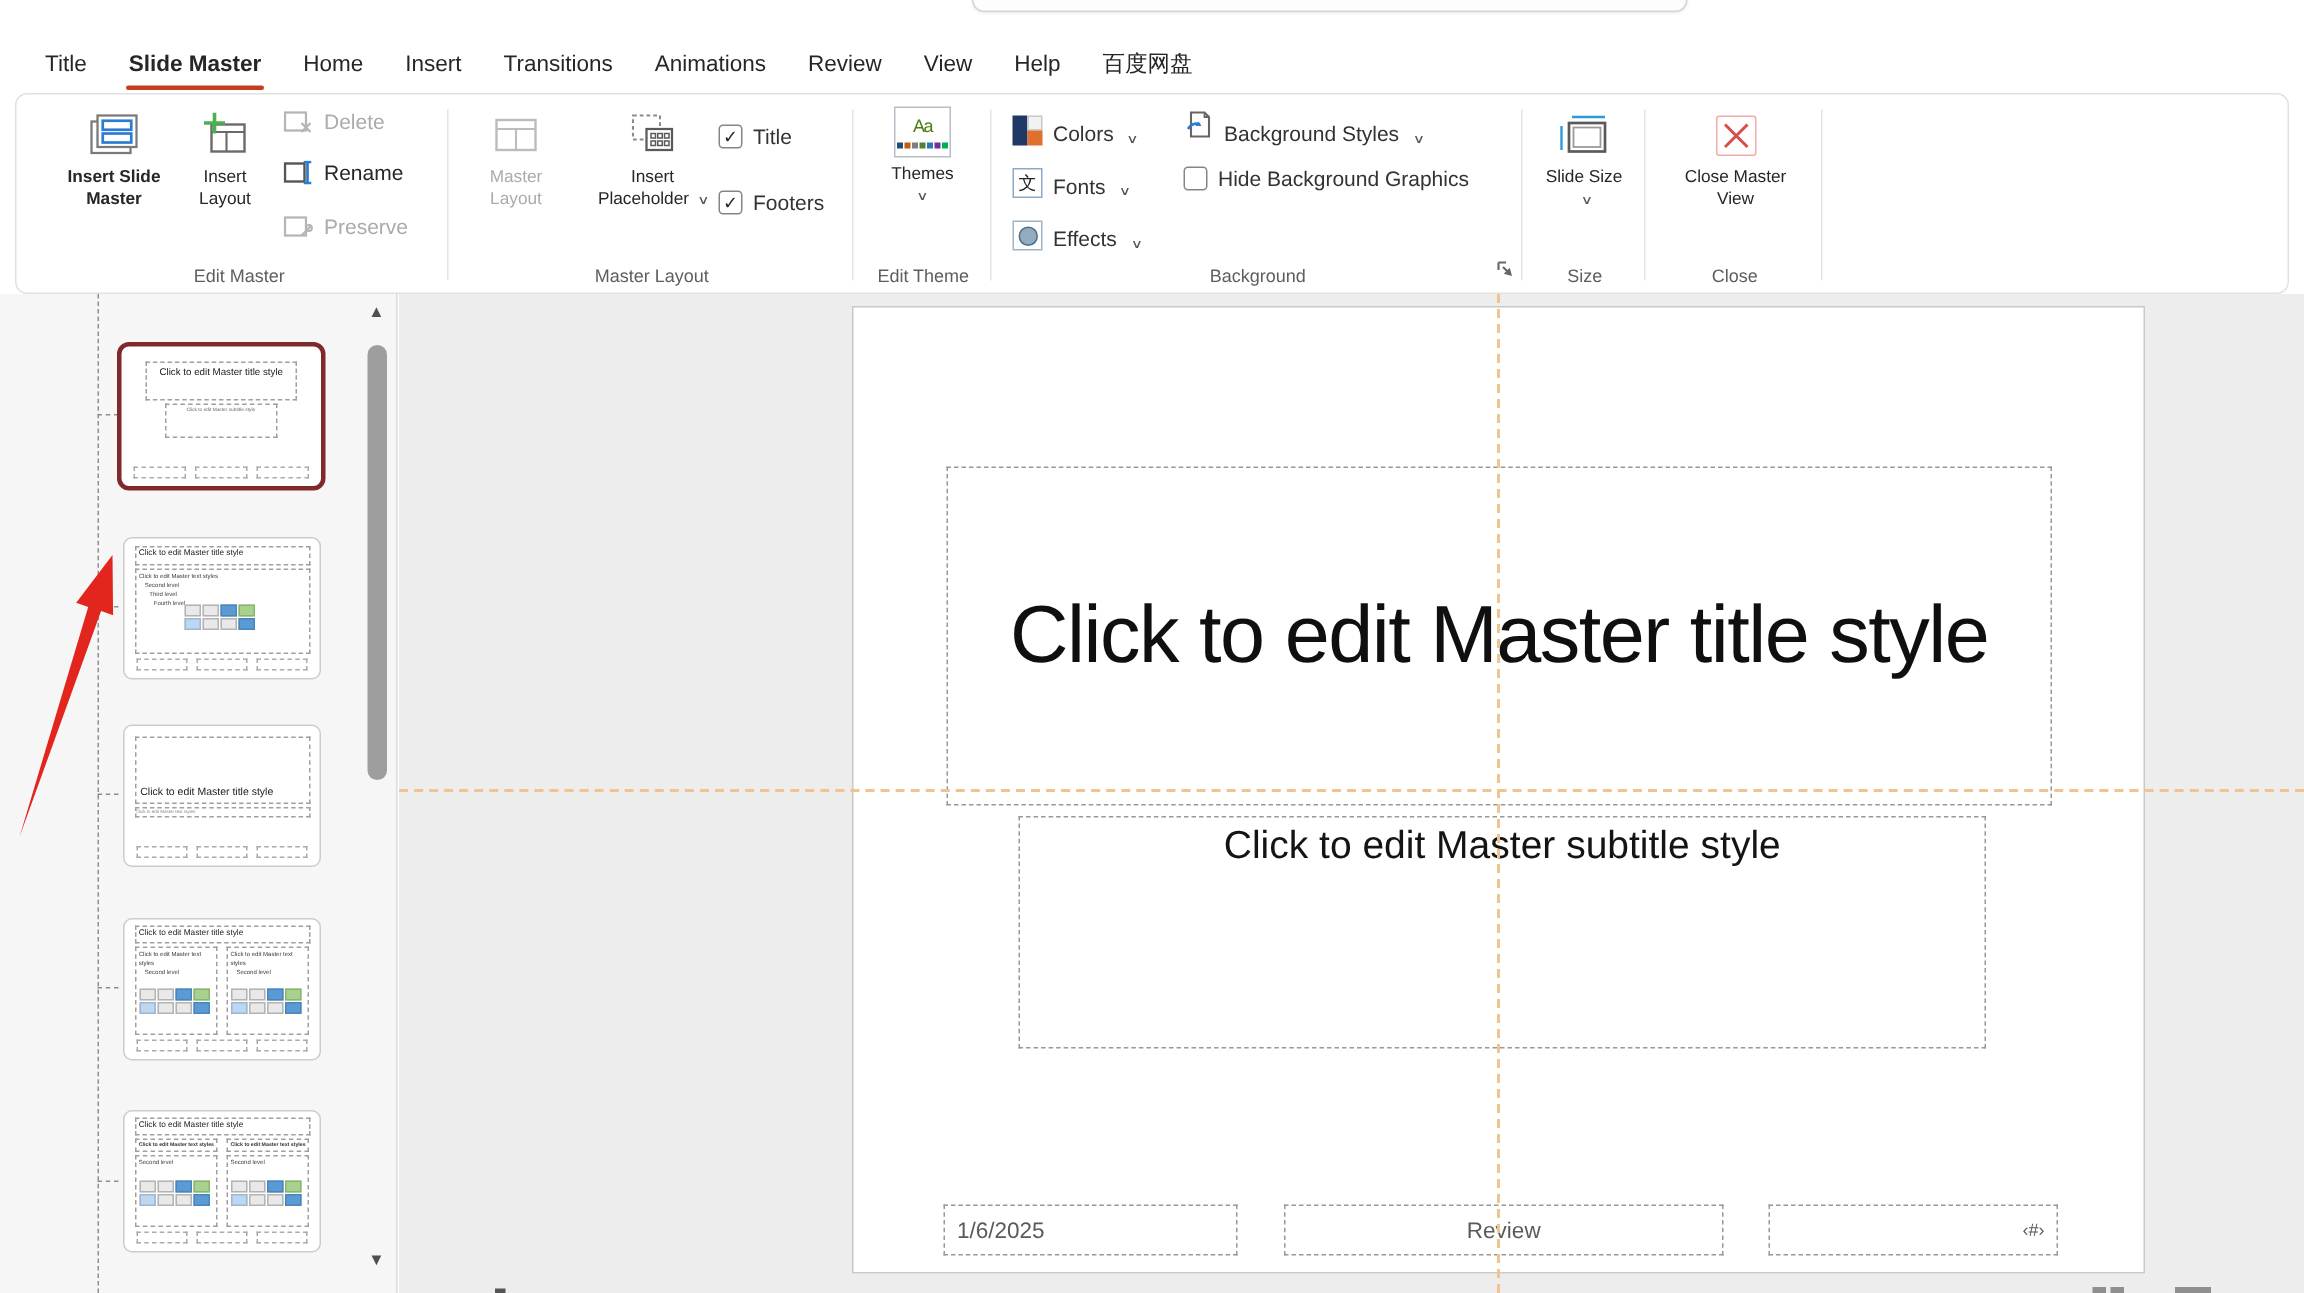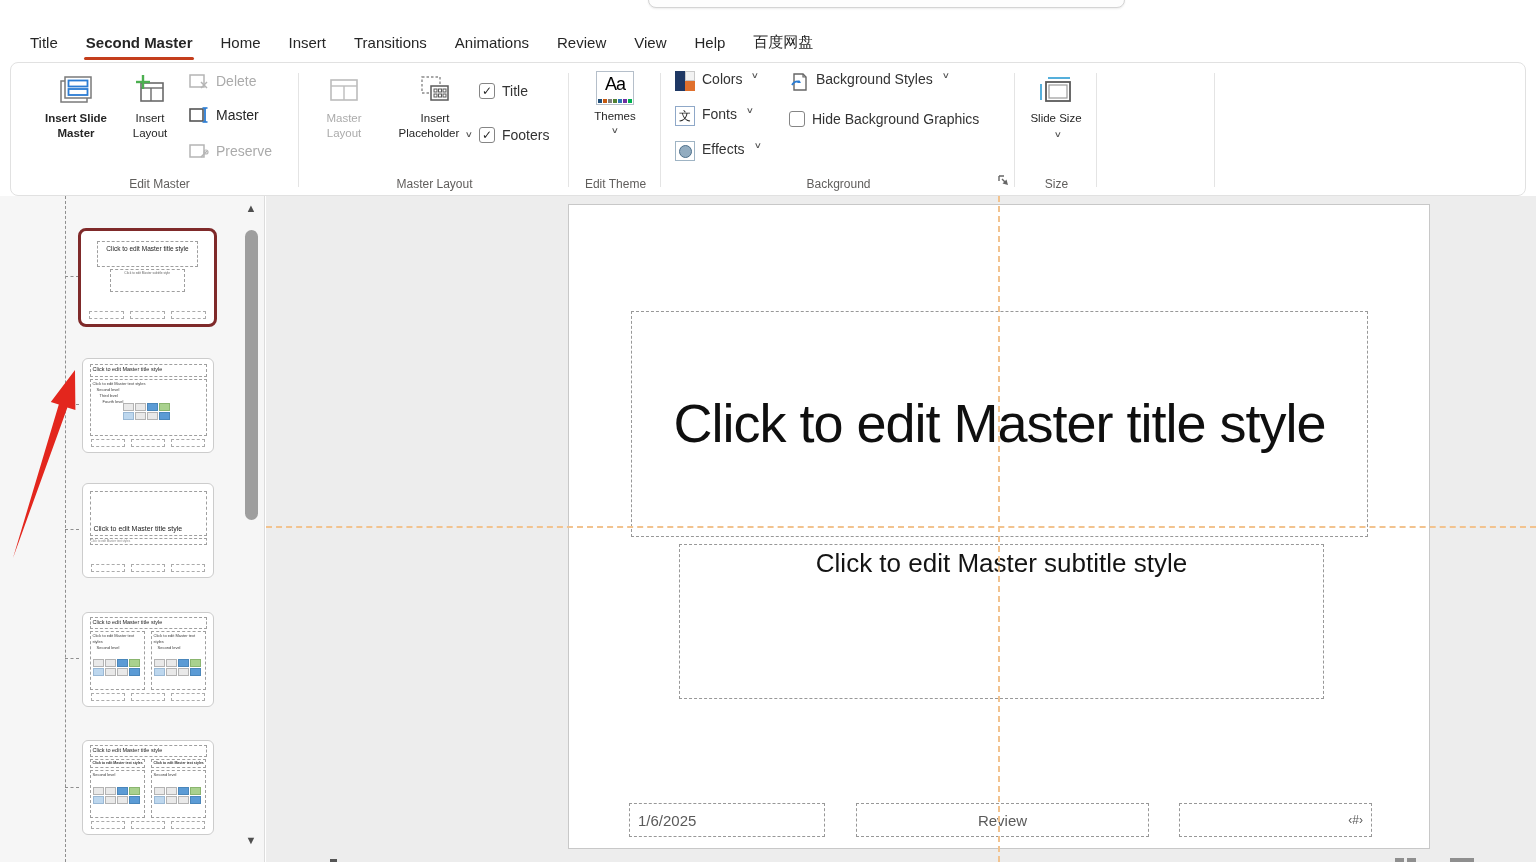--- a/index.html
+++ b/index.html
@@ -21,30 +21,30 @@
   .ribbon { position:absolute; left:10px; top:62px; width:1516px; height:134px; background:#fff;
             border:1px solid #e1e1e1; border-radius:8px; }
   .rgroup { position:absolute; top:0; bottom:0; }
   .group-label { position:absolute; bottom:4px; left:0; right:0; text-align:center; font-size:12px; color:#605e5c; }
   .vdiv { position:absolute; top:10px; bottom:8px; width:1px; background:#e4e4e4; }
 
   .bigbtn { position:absolute; display:flex; flex-direction:column; align-items:center; text-align:center;
             font-size:11.5px; line-height:1.3; color:#262626; cursor:default; border-radius:4px; }
   .bigbtn .bicon { height:38px; display:flex; align-items:center; justify-content:center; margin-bottom:2px; }
   .smallbtn { position:absolute; display:flex; align-items:flex-start; gap:7px; font-size:14px; color:#262626; height:26px; }
-  .droprow { position:absolute; display:flex; align-items:flex-start; gap:7px; font-size:14px; color:#333; height:26px; }
+  .droprow { position:absolute; display:flex; align-items:flex-end; gap:7px; font-size:14px; color:#333; height:26px; }
   .dis { color:#ababab !important; }
   .chev { font-size:8px; color:#555; margin-left:3px; transform:scaleX(1.4); display:inline-block; }
   .chev-line { font-size:8px; color:#555; margin-top:2px; transform:scaleX(1.4); }
   .cb { width:16px; height:16px; min-width:16px; border:1px solid #858585; border-radius:3px; background:#fff;
         display:flex; align-items:center; justify-content:center; font-size:12px; color:#262626; }
   .cbrow { position:absolute; display:flex; align-items:center; gap:7px; font-size:14px; color:#333; }
   .themes-box { width:38px; height:34px; border:1px solid #b5bfca; background:#fff; display:flex; flex-direction:column;
                 align-items:center; justify-content:center; gap:2px; }
-  .themes-aa { font-size:18px; color:#000000; letter-spacing:-1px; }
+  .themes-aa { font-size:12px; color:#4d7c0f; letter-spacing:-1px; }
   .swatchrow { display:flex; gap:1px; }
   .swatchrow span { width:4px; height:4px; display:block; }
   .colors-ic { width:20px; height:20px; position:relative; }
   .colors-ic .cl { position:absolute; left:0; top:0; width:10px; height:20px; background:#1f3864; }
   .colors-ic .ct { position:absolute; left:10px; top:0; width:10px; height:10px; background:#f2f2f2; border:1px solid #c9c9c9; }
   .colors-ic .cbm { position:absolute; left:10px; top:10px; width:10px; height:10px; background:#e0702d; }
   .fonts-ic { width:20px; height:20px; border:1px solid #8fa8c8; font-size:12px; color:#222; display:flex;
               align-items:center; justify-content:center; background:#fff; }
   .effects-ic { width:20px; height:20px; border:1px solid #9fb4c4; background:#fff; display:flex; align-items:center; justify-content:center; }
   .effects-ic i { width:13px; height:13px; border-radius:50%; background:#92acc0; border:1.5px solid #4d6f8a; display:block; }
@@ -99,21 +99,21 @@
   .arrow-svg { position:absolute; left:0; top:0; z-index:9; pointer-events:none; }
   .partial { position:absolute; background:#8f8f8f; }
 </style>
 </head>
 <body>
 
 <div class="topbar">
   <div class="search-sliver"></div>
   <nav class="menubar">
     <div class="menu-item">Title</div>
-    <div class="menu-item active">Second Master</div>
+    <div class="menu-item active">Slide Master</div>
     <div class="menu-item">Home</div>
     <div class="menu-item">Insert</div>
     <div class="menu-item">Transitions</div>
     <div class="menu-item">Animations</div>
     <div class="menu-item">Review</div>
     <div class="menu-item">View</div>
     <div class="menu-item">Help</div>
     <div class="menu-item">百度网盘</div>
   </nav>
 </div>
@@ -156,21 +156,21 @@
     </div>
     <div class="smallbtn" style="left:168px;top:44px;">
       <span>
         <svg width="20" height="17">
             <rect x="1" y="2" width="13" height="12" fill="#fff" stroke="#555" stroke-width="1.6"></rect>
           <line x1="16" y1="1" x2="16" y2="15" stroke="#2b7cd3" stroke-width="1.8"></line>
           <line x1="13.5" y1="1" x2="18.5" y2="1" stroke="#2b7cd3" stroke-width="1.6"></line>
           <line x1="13.5" y1="15" x2="18.5" y2="15" stroke="#2b7cd3" stroke-width="1.6"></line>
           </svg>
       </span>
-      <span>Master</span>
+      <span>Rename</span>
     </div>
     <div class="smallbtn dis" style="left:168px;top:80px;">
       <span>
         <svg width="20" height="17">
             <rect x="1" y="2" width="14" height="12" fill="#fff" stroke="#b5b5b5" stroke-width="1.5"></rect>
           <line x1="12" y1="14" x2="18" y2="8" stroke="#b5b5b5" stroke-width="1.5"></line>
           <circle cx="17" cy="9" r="2" fill="none" stroke="#b5b5b5" stroke-width="1.2"></circle>
           </svg>
       </span>
       <span>Preserve</span>
@@ -302,20 +302,34 @@
           <rect x="7" y="6" width="24" height="19" fill="#fff" stroke="#5a5a5a" stroke-width="1.8"></rect>
           <rect x="10" y="9" width="18" height="13" fill="none" stroke="#9a9a9a" stroke-width="1.2"></rect>
           </svg>
       </span>
       <span><span>Slide Size</span> <span class="chev">∨</span></span>
     </div>
     <div class="group-label">Size</div>
   </div>
   <div class="vdiv" style="left:1085px;"></div>
 
+  <div class="rgroup" style="left:1088px;width:115px;">
+    <div class="bigbtn" style="left:14px;top:8px;width:88px;">
+      <span class="bicon">
+        <span class="closex">
+          <svg width="19" height="19">
+              <line x1="2" y1="2" x2="17" y2="17" stroke="#d4504a" stroke-width="2"></line>
+            <line x1="17" y1="2" x2="2" y2="17" stroke="#d4504a" stroke-width="2"></line>
+            </svg>
+        </span>
+      </span>
+      <span>Close Master View</span>
+    </div>
+    <div class="group-label">Close</div>
+  </div>
   <div class="vdiv" style="left:1203px;"></div>
 </div>
 
 <div class="sidebar-bg"></div>
 <div class="canvas-bg"></div>
 
 <div class="hier-line"></div>
 <div class="hier-conn" style="top:276px;"></div>
 <div class="hier-conn" style="top:404px;"></div>
 <div class="hier-conn" style="top:529px;"></div>

